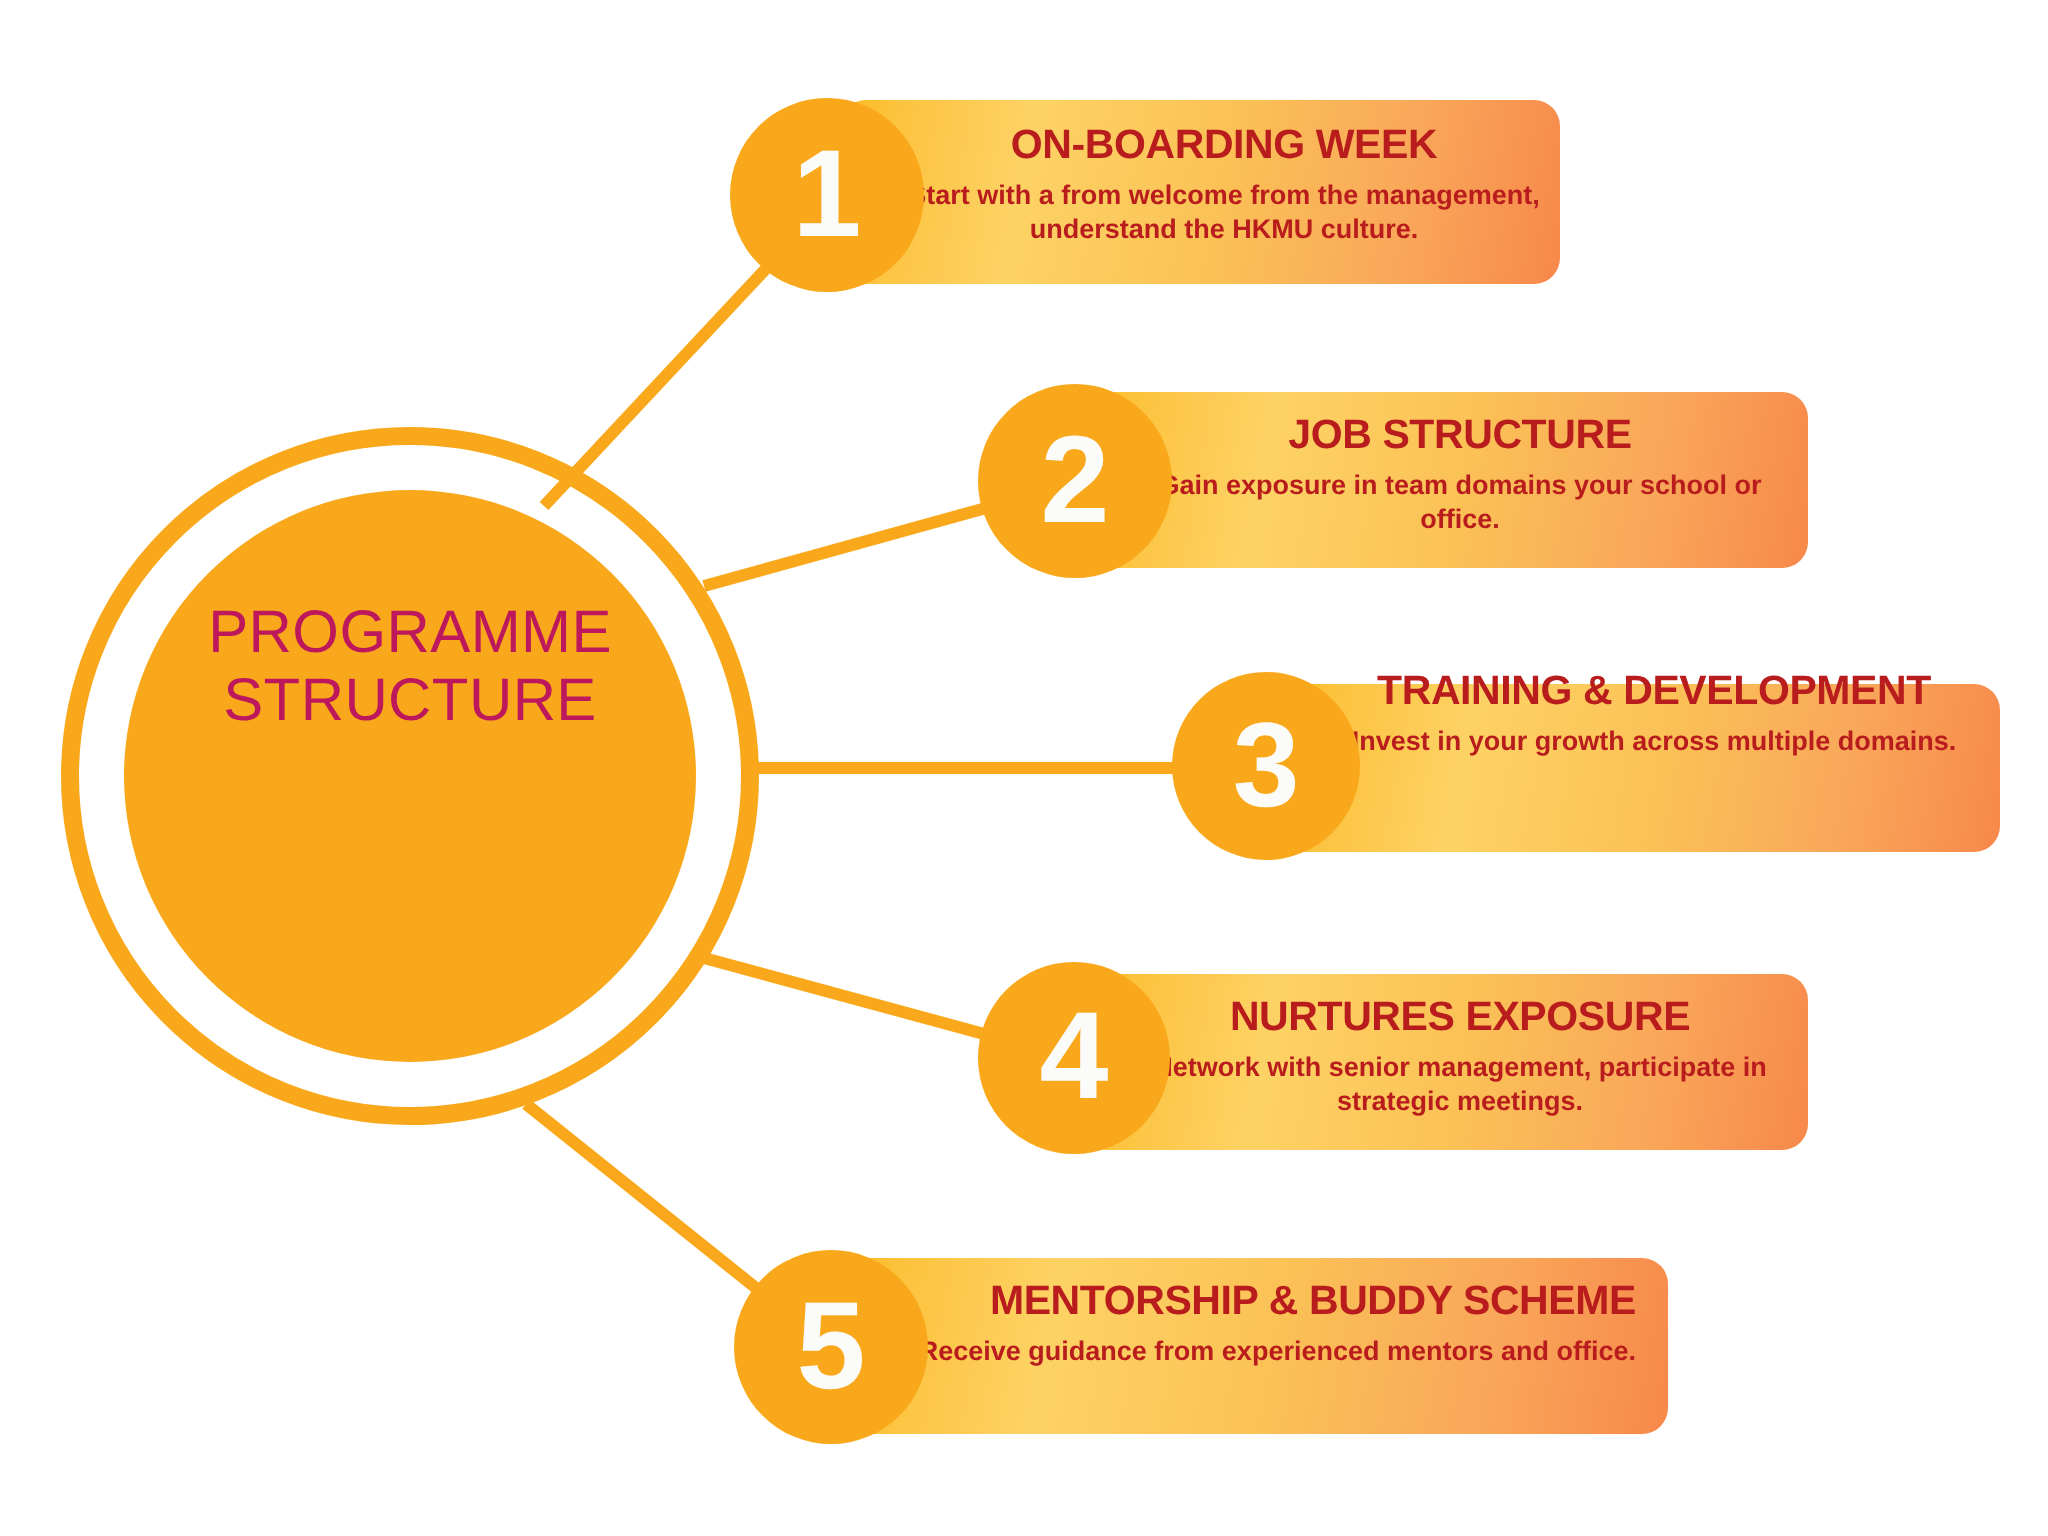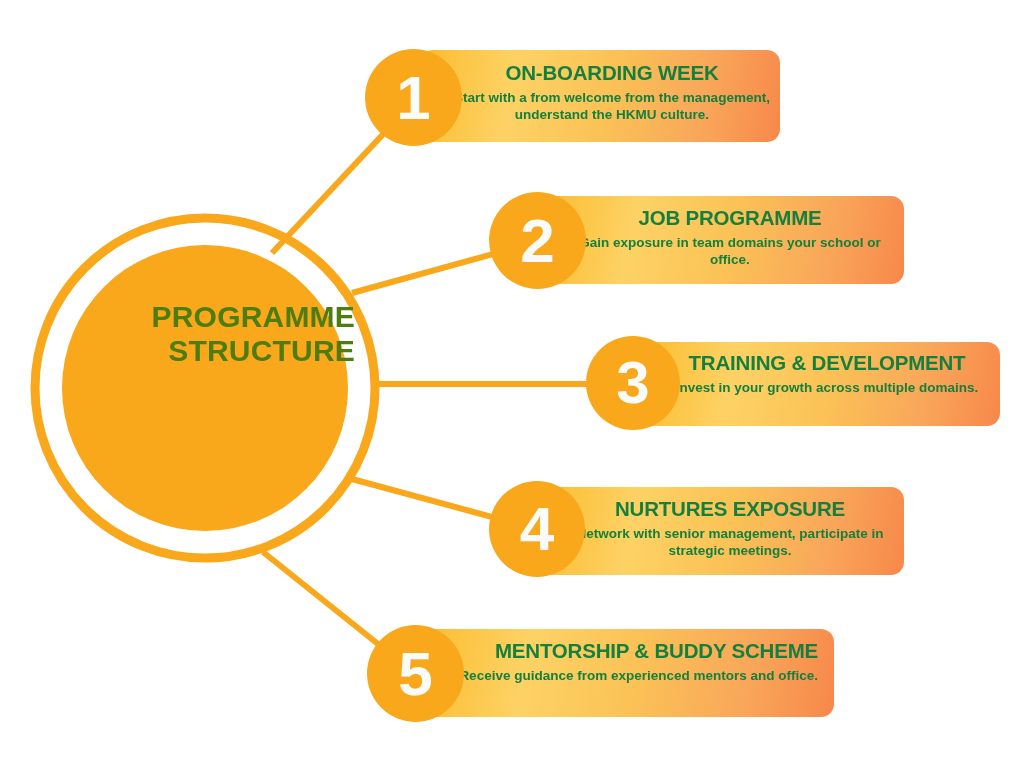--- a/index.html
+++ b/index.html
@@ -29,44 +29,44 @@
     height: 768px;
     z-index: 1;
   }
 
   
   #hub-label {
     position: absolute;
     left: 55px;
     top: 300px;
     width: 300px;
-    text-align: right;
+    text-align: center;
     z-index: 4;
-    color: #4d7c0f;
-    font-weight: bold;
+    color: #be185d;
+    font-weight: normal;
     font-size: 30px;
     line-height: 1.13;
     letter-spacing: 0.2px;
     text-transform: uppercase;
   }
   #hub-label .ln { display: block; white-space: nowrap; }
 
   
   .card {
     position: absolute;
     z-index: 2;
     border-radius: 13px;
     background: linear-gradient(100deg, #fbb81c 0%, #fcc23c 7%, #fdd265 26%, #fbc256 52%, #f9a75a 78%, #f7884a 100%);
     box-sizing: border-box;
   }
   .card-text {
     position: absolute;
     z-index: 3;
     text-align: center;
-    color: #15803d;
+    color: #b91c1c;
   }
   .card-title {
     font-weight: bold;
     font-size: 20.5px;
     letter-spacing: -0.2px;
     line-height: 1.12;
     white-space: nowrap;
   }
   .card-desc {
     font-size: 13.5px;
@@ -97,21 +97,21 @@
   #text-1 { left: 452px; top: 62px;  width: 320px; }
   #bub-1  { left: 365px; top: 49px;  width: 97px;  height: 97px; }
   #bub-1 .bubble-num { font-size: 62px; }
 
   #card-2 { left: 540px; top: 196px; width: 364px; height: 88px; }
   #text-2 { left: 570px; top: 207px; width: 320px; }
   #bub-2  { left: 489px; top: 192px; width: 97px;  height: 97px; }
   #bub-2 .bubble-num { font-size: 62px; }
 
   #card-3 { left: 640px; top: 342px; width: 360px; height: 84px; }
-  #text-3 { left: 660px; top: 352px; width: 334px; }
+  #text-3 { left: 660px; top: 335px; width: 334px; }
   #bub-3  { left: 586px; top: 336px; width: 94px;  height: 94px; }
   #bub-3 .bubble-num { font-size: 60px; }
 
   #card-4 { left: 540px; top: 487px; width: 364px; height: 88px; }
   #text-4 { left: 570px; top: 498px; width: 320px; }
   #bub-4  { left: 489px; top: 481px; width: 96px;  height: 96px; }
   #bub-4 .bubble-num { font-size: 62px; }
 
   #card-5 { left: 420px; top: 629px; width: 414px; height: 88px; }
   #text-5 { left: 444px; top: 640px; width: 374px; text-align: right; }
@@ -145,21 +145,21 @@
   <div class="card-text" id="text-1">
     <div class="card-title">ON-BOARDING WEEK</div>
     <div class="card-desc">Start with a from welcome from the management, understand the HKMU culture.</div>
   </div>
   <div class="bubble" id="bub-1">
     <span class="bubble-num">1</span>
   </div>
 
   <div class="card" id="card-2"></div>
   <div class="card-text" id="text-2">
-    <div class="card-title">JOB PROGRAMME</div>
+    <div class="card-title">JOB STRUCTURE</div>
     <div class="card-desc">Gain exposure in team domains your school or office.</div>
   </div>
   <div class="bubble" id="bub-2">
     <span class="bubble-num">2</span>
   </div>
 
   <div class="card" id="card-3"></div>
   <div class="card-text" id="text-3">
     <div class="card-title">TRAINING &amp; DEVELOPMENT</div>
     <div class="card-desc">Invest in your growth across multiple domains.</div>

